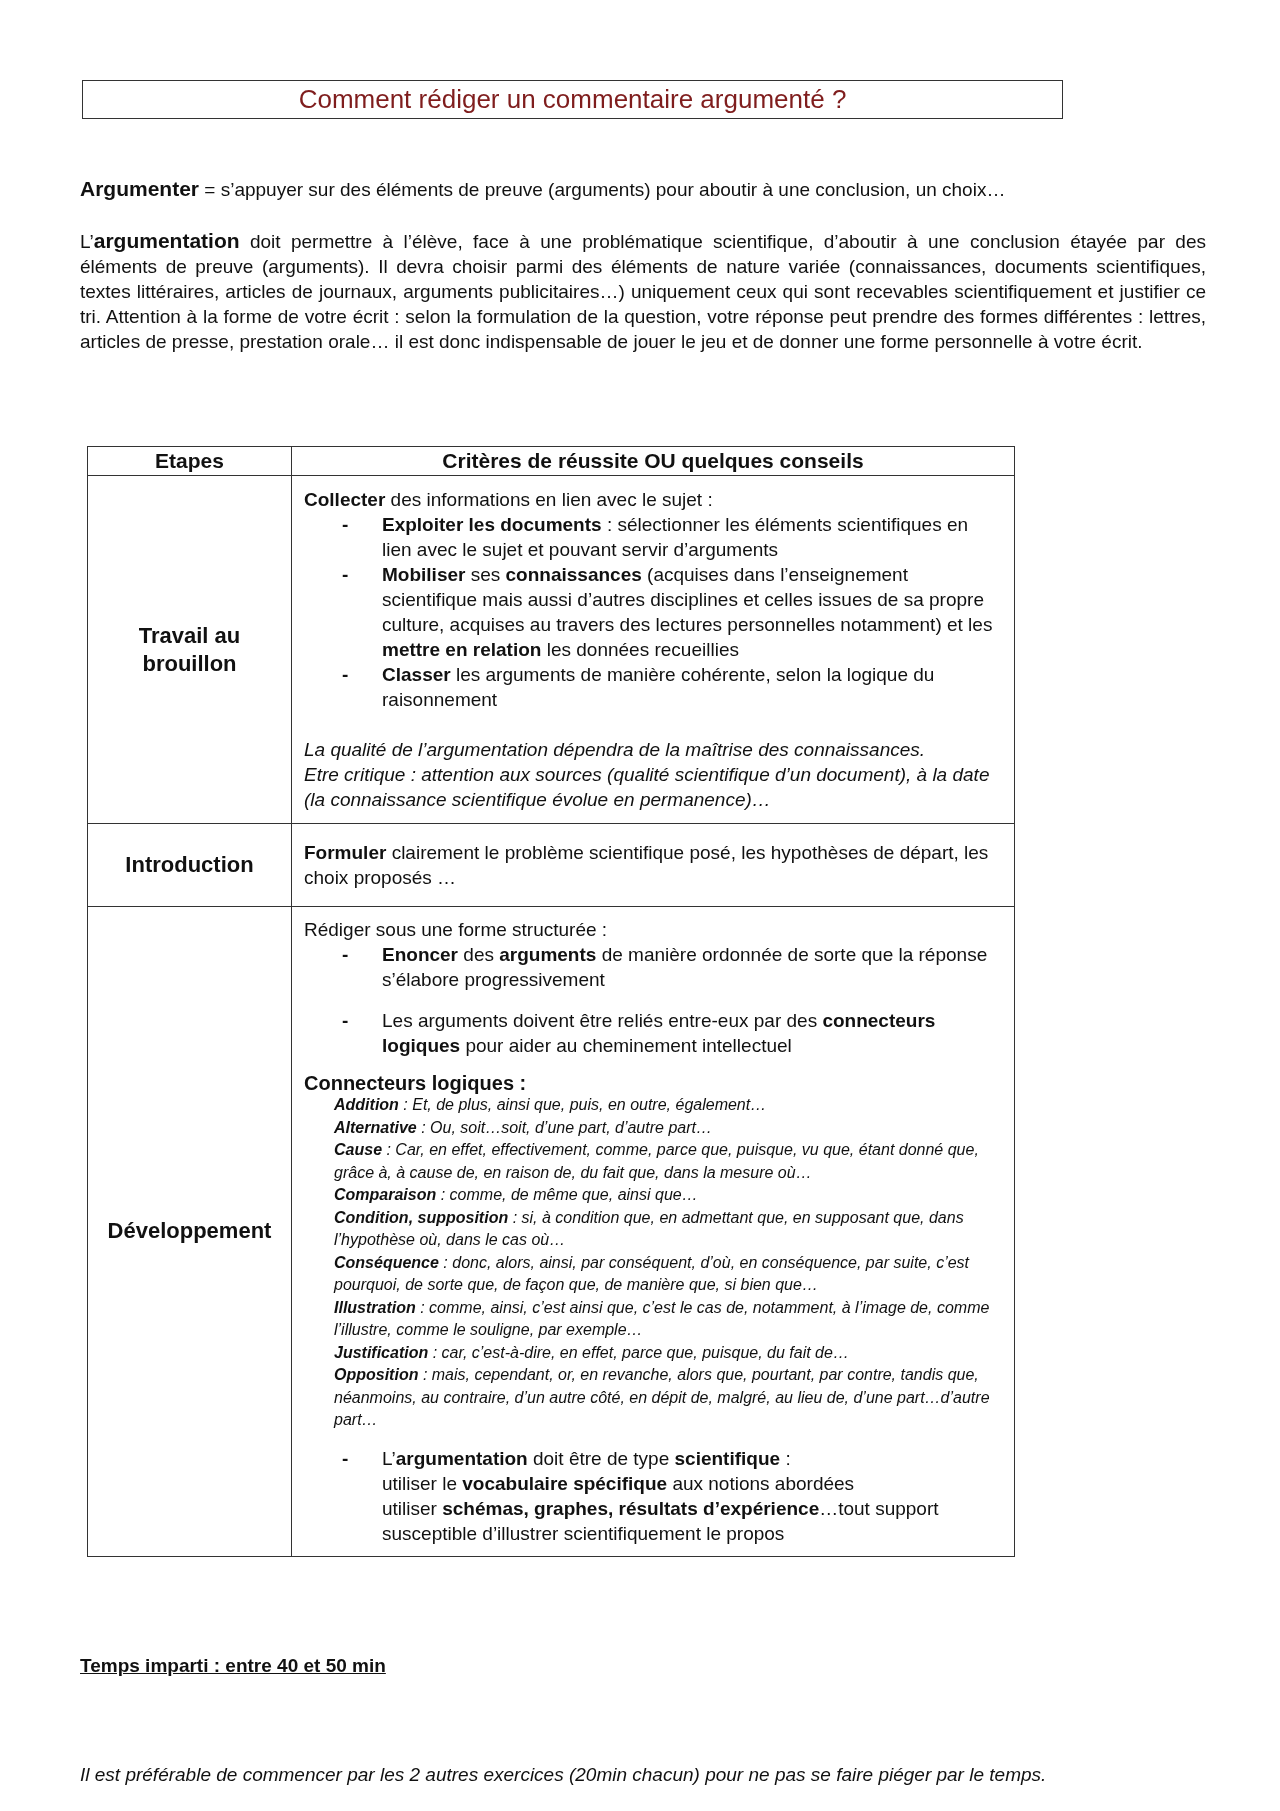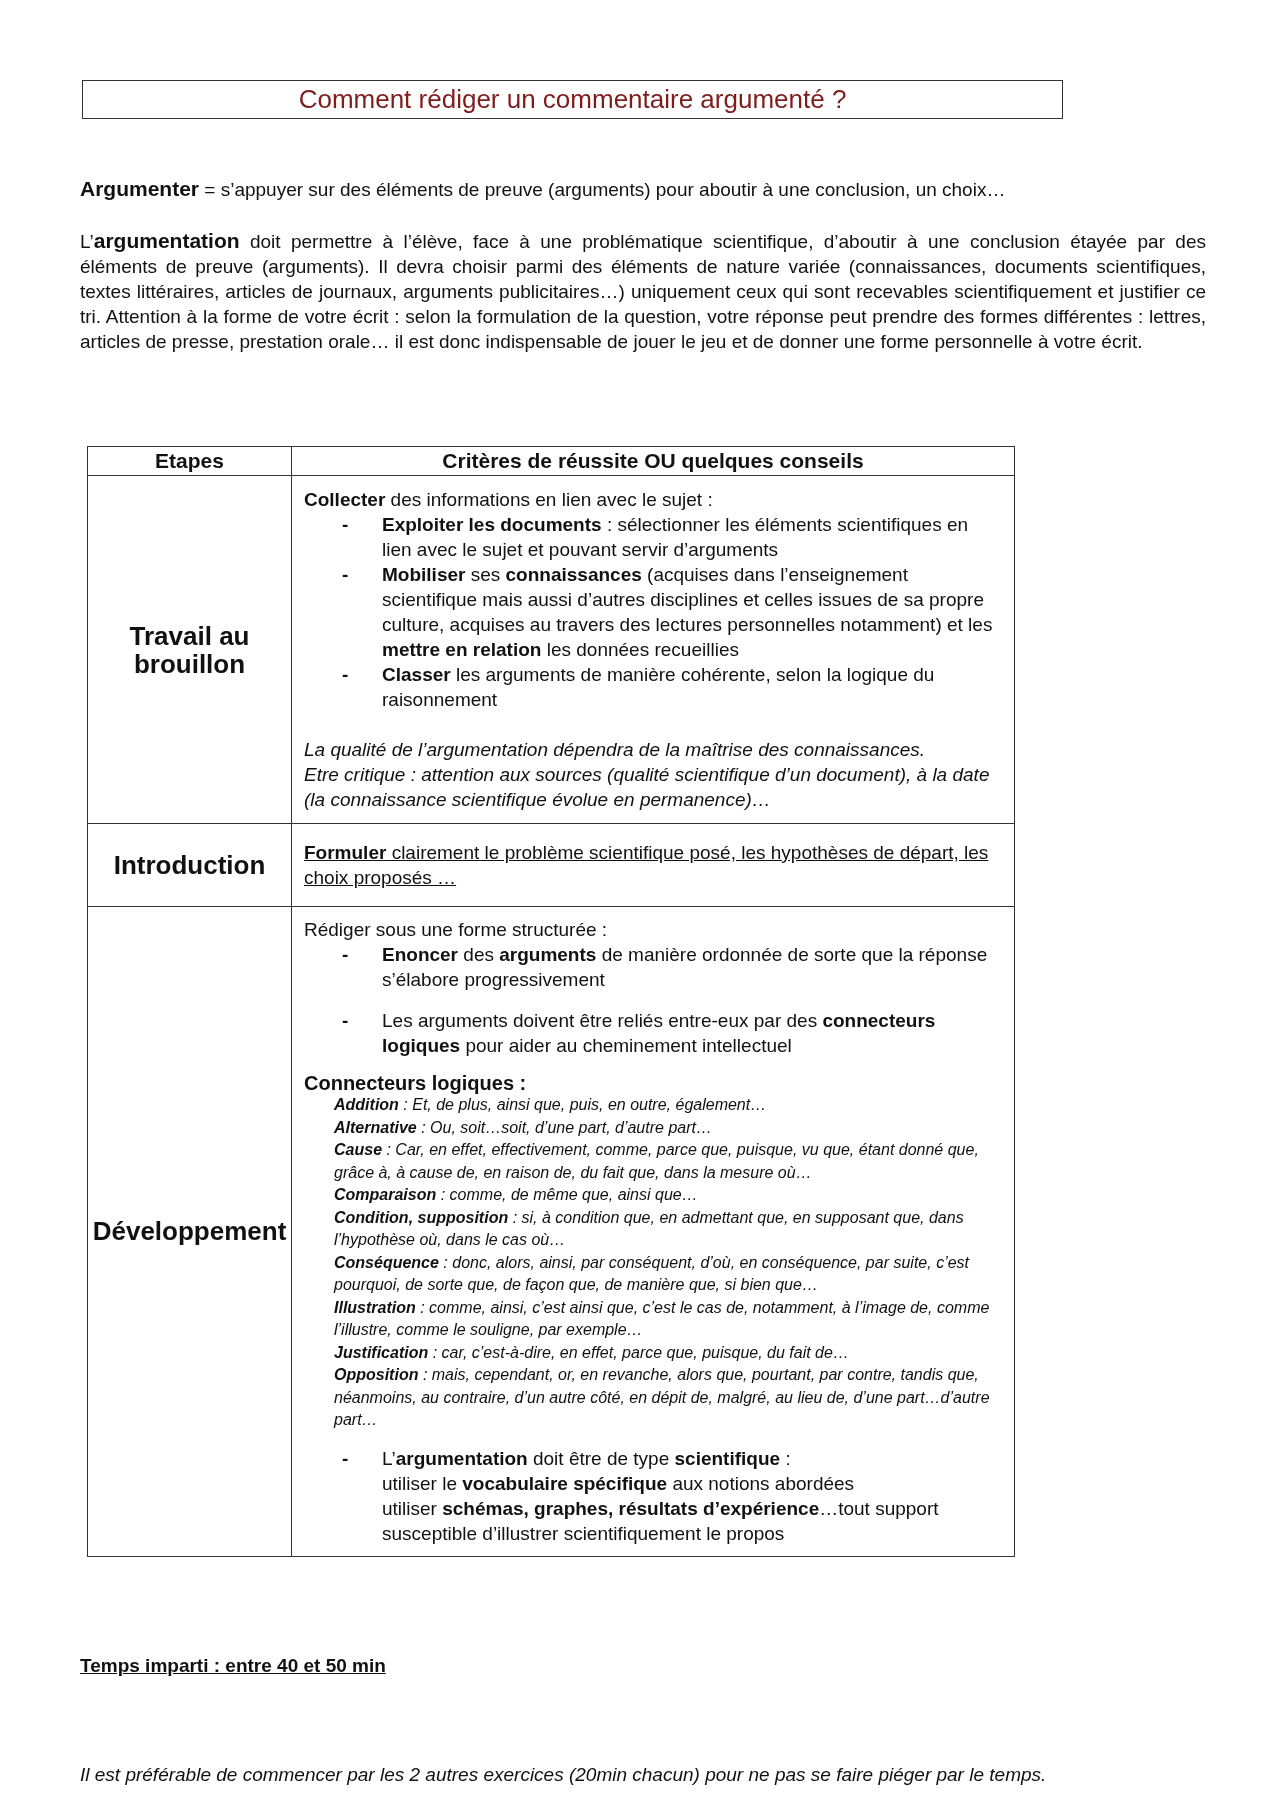--- a/index.html
+++ b/index.html
@@ -29,21 +29,21 @@
     border-collapse: collapse; font-size: 19px;
   }
   table.steps th, table.steps td {
     border: 1.5px solid #333; vertical-align: middle;
   }
   table.steps th {
     font-weight: bold; font-size: 21px; height: 28px; padding: 0; text-align: center;
   }
   th.col-etapes, td.etape { width: 201px; }
   td.etape {
-    text-align: center; font-weight: bold; font-size: 26px; line-height: 28px;
+    text-align: center; font-weight: bold; font-size: 22px; line-height: 28px;
   }
   td.content { padding: 10px 12px 10px 12px; line-height: 25px; vertical-align: top; }
   .bullets { margin: 0; padding: 0; list-style: none; }
   .bullets li { position: relative; padding-left: 78px; }
   .bullets li::before {
     content: "-"; position: absolute; left: 38px; top: 0; font-weight: bold;
   }
   .gap { height: 25px; }
   .italic { font-style: italic; }
 
@@ -104,21 +104,21 @@
           </li>
         </ul>
         <div class="gap"></div>
         <div class="italic">La qualité de l’argumentation dépendra de la maîtrise des connaissances.</div>
         <div class="italic">Etre critique : attention aux sources (qualité scientifique d’un document), à la date (la connaissance scientifique évolue en permanence)…</div>
       </td>
     </tr>
 
     <tr style="height:83px;">
       <td class="etape">Introduction</td>
-      <td class="content" style="vertical-align:middle;text-decoration:underline;">
+      <td class="content" style="vertical-align:middle;">
         <b>Formuler</b><span> clairement le problème scientifique posé, les hypothèses de départ, les choix proposés …</span>
       </td>
     </tr>
 
     <tr style="height:640px;">
       <td class="etape">Développement</td>
       <td class="content">
         <div>Rédiger sous une forme structurée :</div>
         <ul class="bullets">
           <li>

